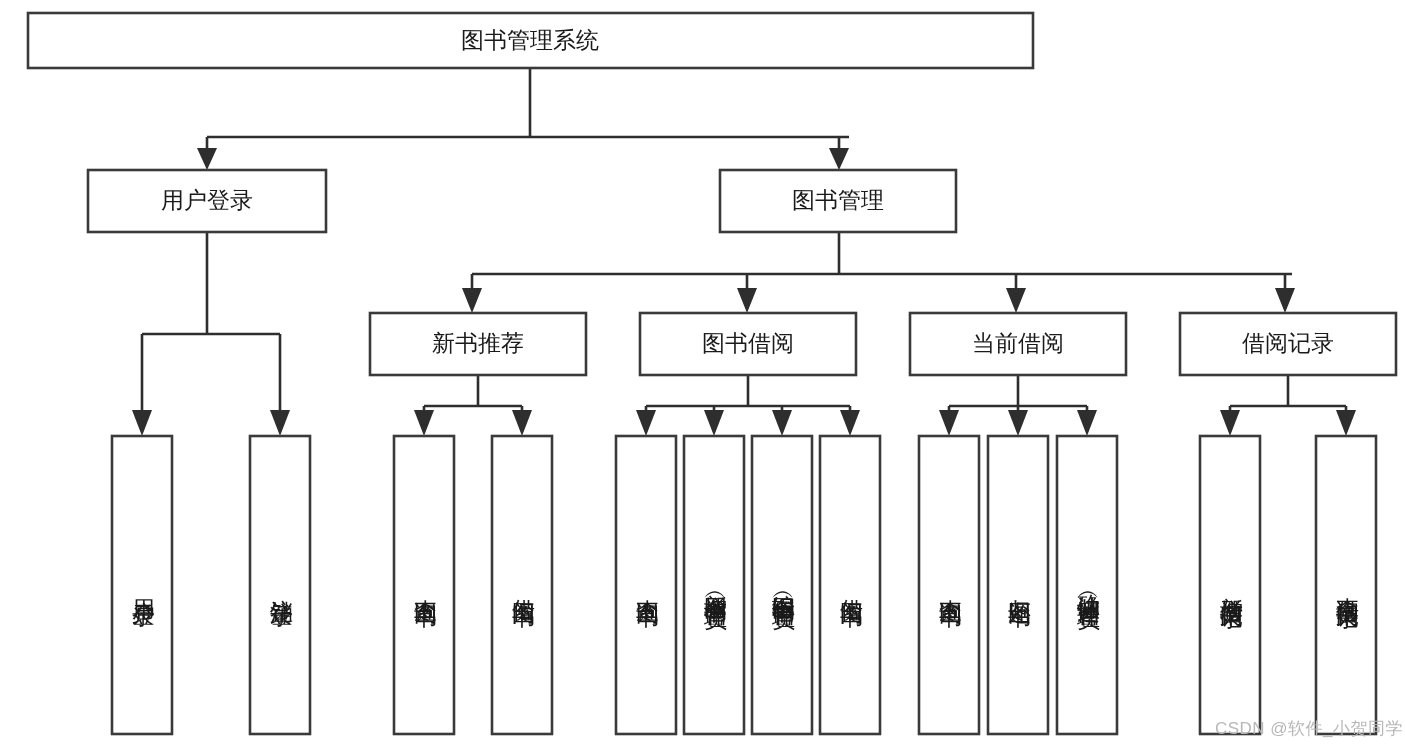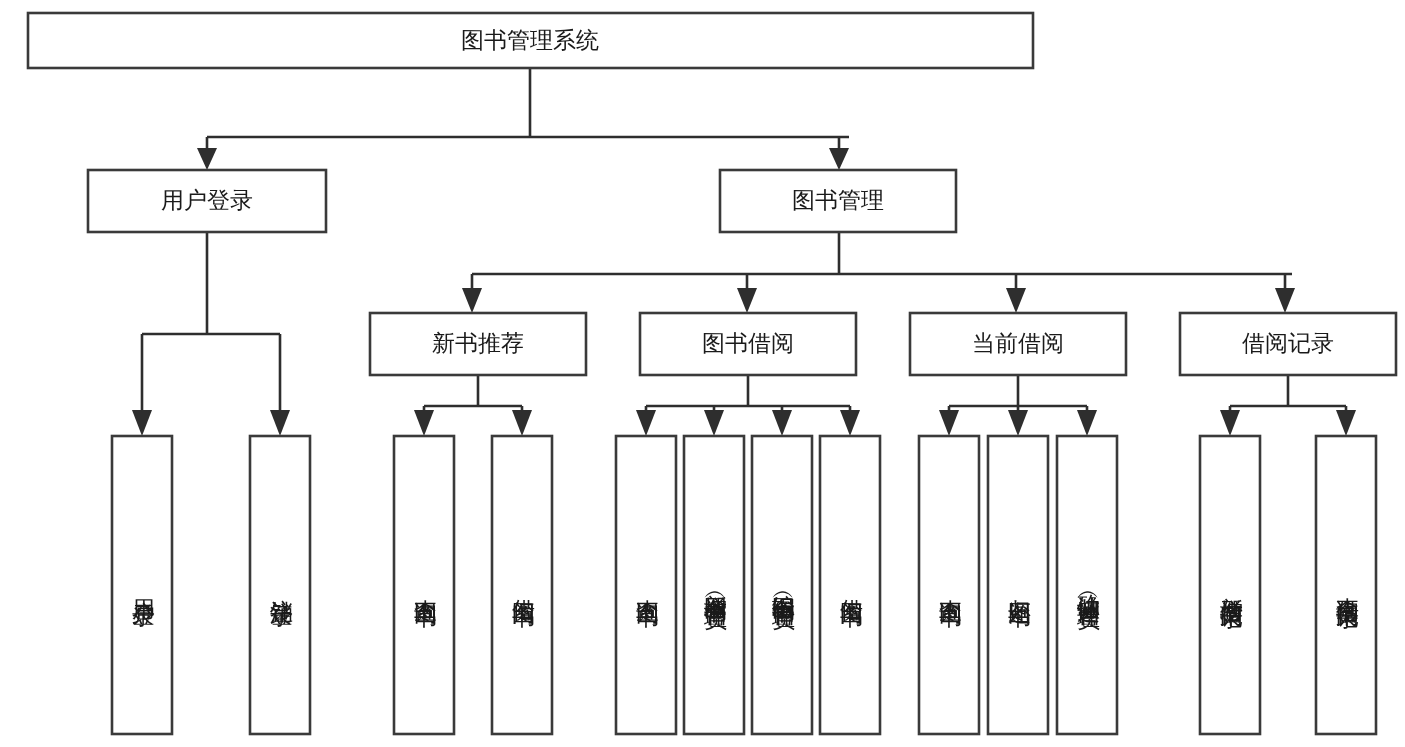--- a/index.html
+++ b/index.html
@@ -221,13 +221,14 @@
         <rect class="node-rect" x="1192" y="436" width="60" height="298"></rect>
         <text class="node-label v" x="1222" y="585">新增借阅记录</text>
       </g>
       <g>
         <rect class="node-rect" x="1308" y="436" width="60" height="298"></rect>
         <text class="node-label v" x="1338" y="585">查询借阅记录</text>
       </g>
     </g>
   </svg>
 
+  <div class="watermark">CSDN @软件_小贺同学</div>
 </div>
 
 </body></html>

